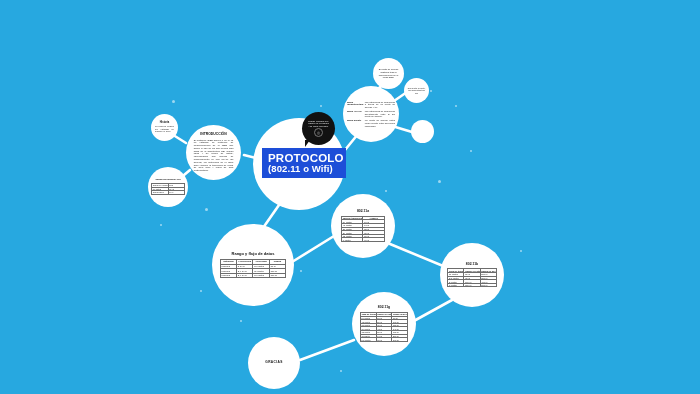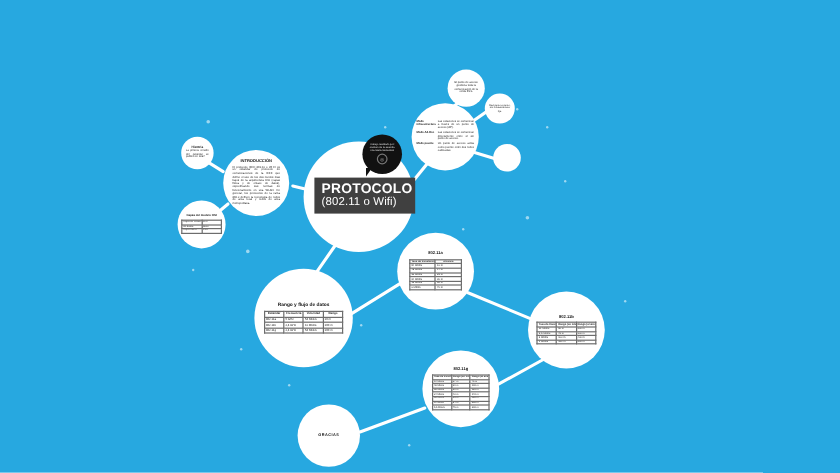--- a/index.html
+++ b/index.html
@@ -55,38 +55,38 @@
 
   
   #hub {
     left: 253px; top: 118px;
     width: 92px; height: 92px;
   }
   #title-plate {
     position: absolute;
     left: 262px; top: 148px;
     width: 84px; height: 30px;
-    background: #404040;
+    background: #1d4ed8;
     z-index: 5;
     display: flex;
     flex-direction: column;
     justify-content: center;
     padding-left: 6px;
     box-sizing: border-box;
   }
   #title-plate .l1 {
     color: #ffffff;
     font-weight: bold;
     font-size: 11.5px;
     letter-spacing: 0.2px;
     line-height: 1.05;
   }
   #title-plate .l2 {
     color: #ffffff;
-    font-weight: normal;
+    font-weight: bold;
     font-size: 9.5px;
     letter-spacing: 0.1px;
     line-height: 1.05;
   }
 
   
   #author-bubble {
     position: absolute;
     left: 302px; top: 112px;
     width: 33px; height: 33px;

